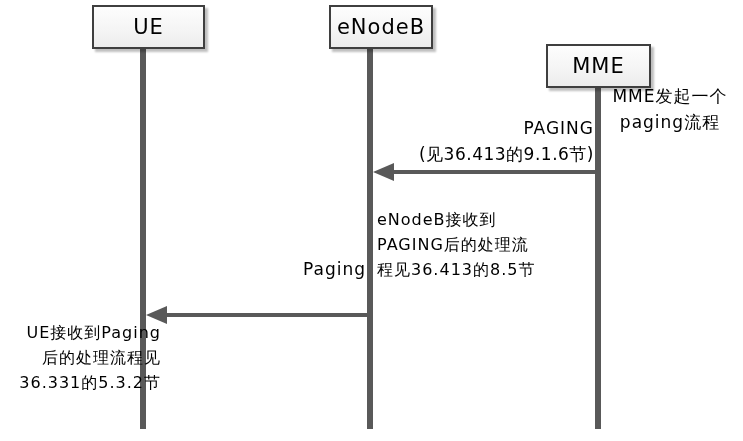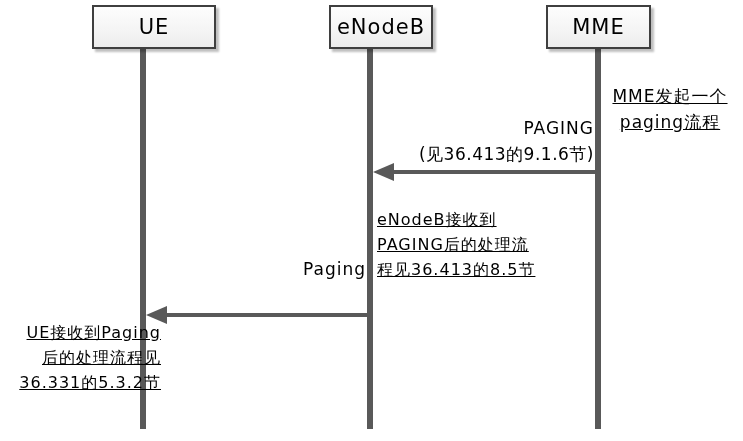--- a/index.html
+++ b/index.html
@@ -27,23 +27,23 @@
     display: flex;
     align-items: center;
     justify-content: center;
     box-sizing: border-box;
     z-index: 3;
   }
   .actor-label {
     font-size: 21px;
     letter-spacing: 1px;
   }
-  #actor-ue     { left: 92px;  width: 124px; }
+  #actor-ue     { left: 92px;  width: 113px; }
   #actor-enodeb { left: 317px; width: 104px; margin-left: 12px; }
-  #actor-mme    { left: 546px; width: 105px; }
+  #actor-mme    { left: 546px; width: 105px; margin-top: 39px; }
 
   
   .lifeline {
     position: absolute;
     top: 48px;
     width: 6px;
     height: 381px;
     background: #595959;
     z-index: 1;
   }
@@ -86,21 +86,20 @@
   #msg2-label { left: 148px; top: 256px; width: 218px; }
 
   
   .note {
     position: absolute;
     font-size: 16px;
     line-height: 25px;
     letter-spacing: 1px;
     white-space: pre-line;
     z-index: 2;
-    text-decoration: underline;
   }
   #note-mme {
     left: 599px; top: 83px; width: 142px;
     text-align: center;
     font-size: 17px; line-height: 26px;
   }
   #note-enodeb {
     left: 377px; top: 207px; width: 212px;
     text-align: left;
   }

